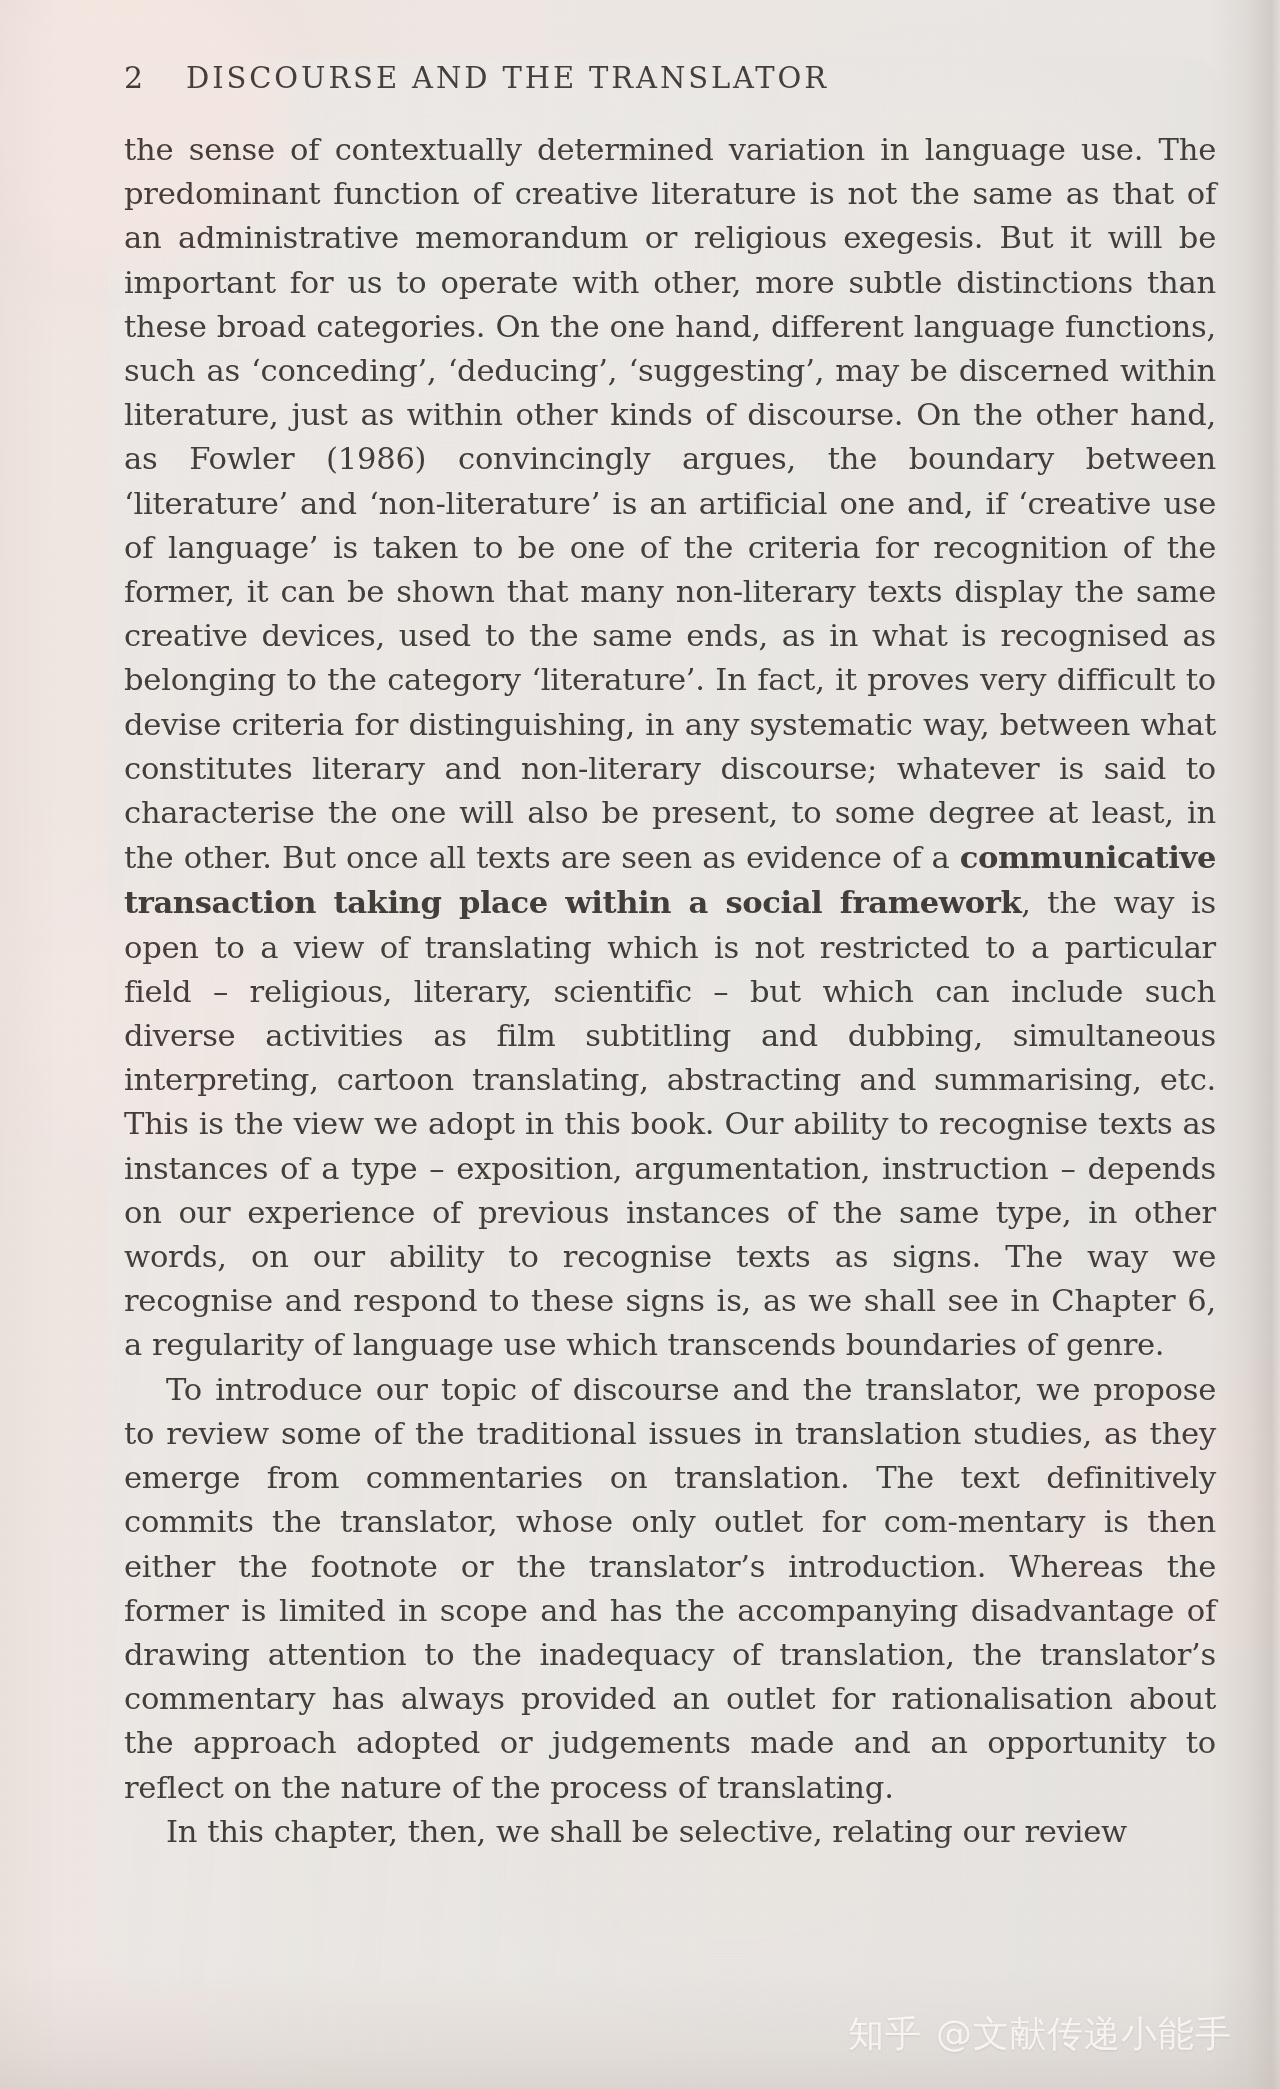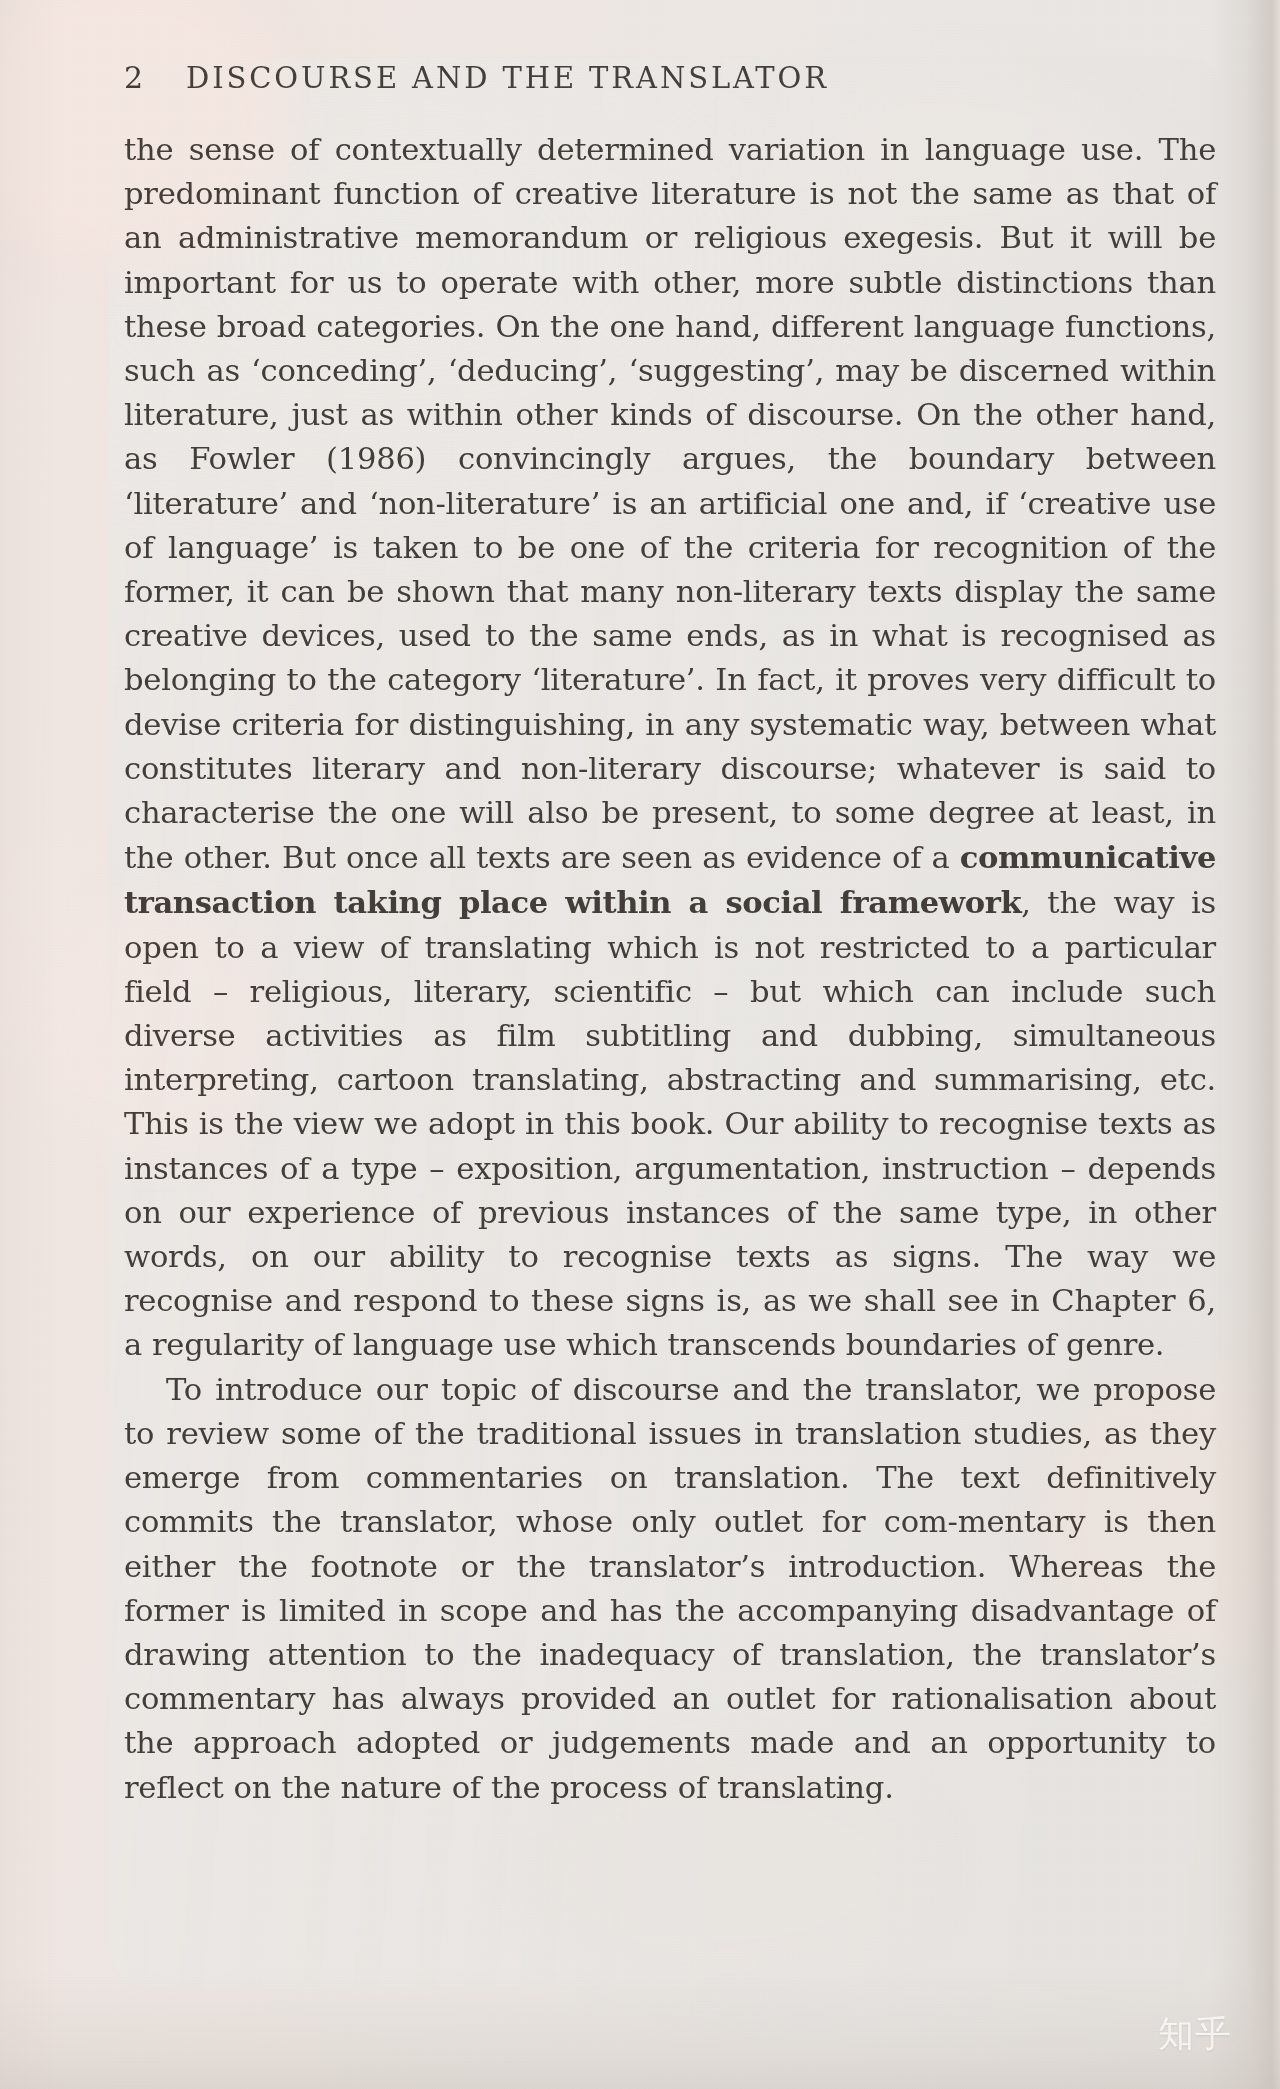--- a/index.html
+++ b/index.html
@@ -189,26 +189,28 @@
   <div class="type-block">
 
     <div class="running-head">
       <span class="folio ink">2</span>
       <span class="head-title ink">DISCOURSE AND THE TRANSLATOR</span>
     </div>
 
     <div class="body-copy ink">
         <p><span>the sense of contextually determined variation in language use. The predominant function of creative literature is not the same as that of an administrative memorandum or religious exegesis. But it will be important for us to operate with other, more subtle distinctions than these broad categories. On the one hand, different language functions, such as ‘conceding’, ‘deducing’, ‘suggesting’, may be discerned within literature, just as within other kinds of discourse. On the other hand, as Fowler (1986) convincingly argues, the boundary between ‘literature’ and ‘non-literature’ is an artificial one and, if ‘creative use of language’ is taken to be one of the criteria for recognition of the former, it can be shown that many non-literary texts display the same creative devices, used to the same ends, as in what is recognised as belonging to the category ‘literature’. In fact, it proves very difficult to devise criteria for distinguishing, in any systematic way, between what constitutes literary and non-literary discourse; whatever is said to characterise the one will also be present, to some degree at least, in the other. But once all texts are seen as evidence of a </span><strong>communicative transaction taking place within a social framework</strong><span>, the way is open to a view of translating which is not restricted to a particular field – religious, literary, scientific – but which can include such diverse activities as film subtitling and dubbing, simultaneous interpreting, cartoon translating, abstracting and summarising, etc. This is the view we adopt in this book. Our ability to recognise texts as instances of a type – exposition, argumentation, instruction – depends on our experience of previous instances of the same type, in other words, on our ability to recognise texts as signs. The way we recognise and respond to these signs is, as we shall see in Chapter 6, a regularity of language use which transcends boundaries of genre.</span></p>
         <p class="indent"><span>To introduce our topic of discourse and the translator, we propose to review some of the traditional issues in translation studies, as they emerge from commentaries on translation. The text definitively commits the translator, whose only outlet for com-mentary is then either the footnote or the translator’s introduction. Whereas the former is limited in scope and has the accompanying disadvantage of drawing attention to the inadequacy of translation, the translator’s commentary has always provided an outlet for rationalisation about the approach adopted or judgements made and an opportunity to reflect on the nature of the process of translating.</span></p>
+        <p class="indent last-para"><span>In this chapter, then, we shall be selective, relating our review</span></p>
       </div>
 
   </div>
 
   <div class="edge-shadow-left"></div>
   <div class="edge-shadow-right"></div>
   <div class="edge-shadow-bottom"></div>
   <div class="grain"></div>
 
   <div class="watermark">
     <span class="wm-brand">知乎</span>
+    <span class="wm-handle">@文献传递小能手</span>
   </div>
 
 </div>
 
 </body></html>

